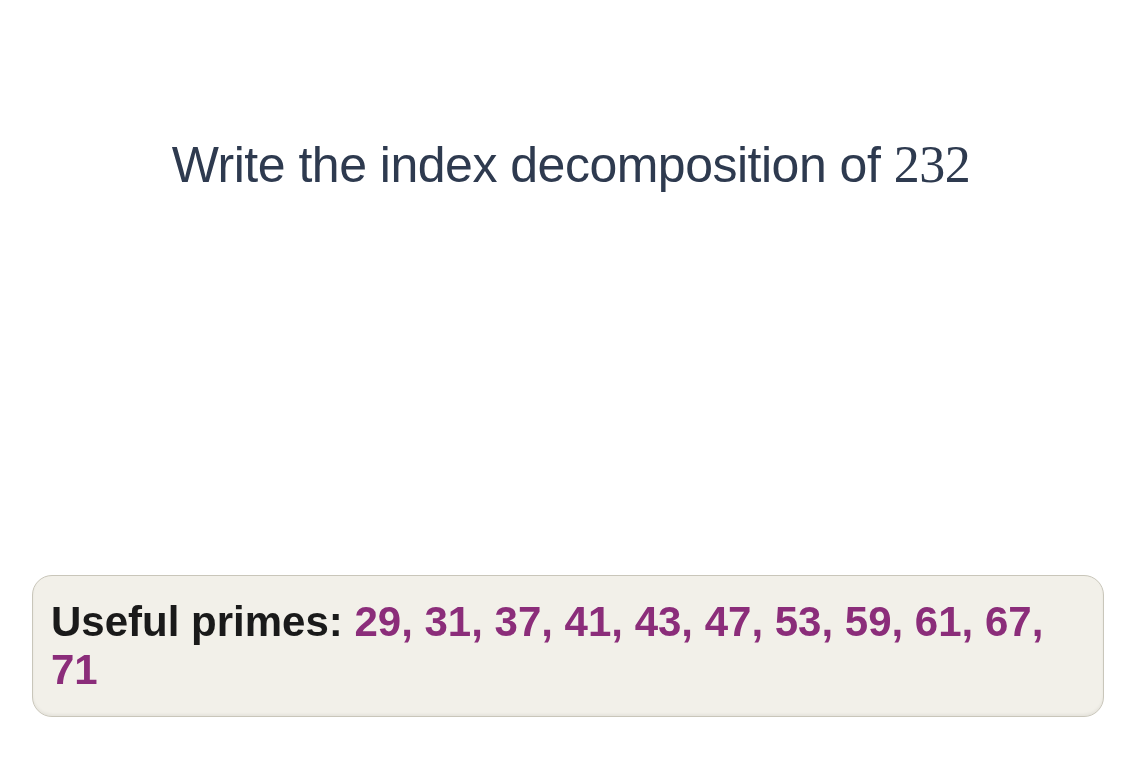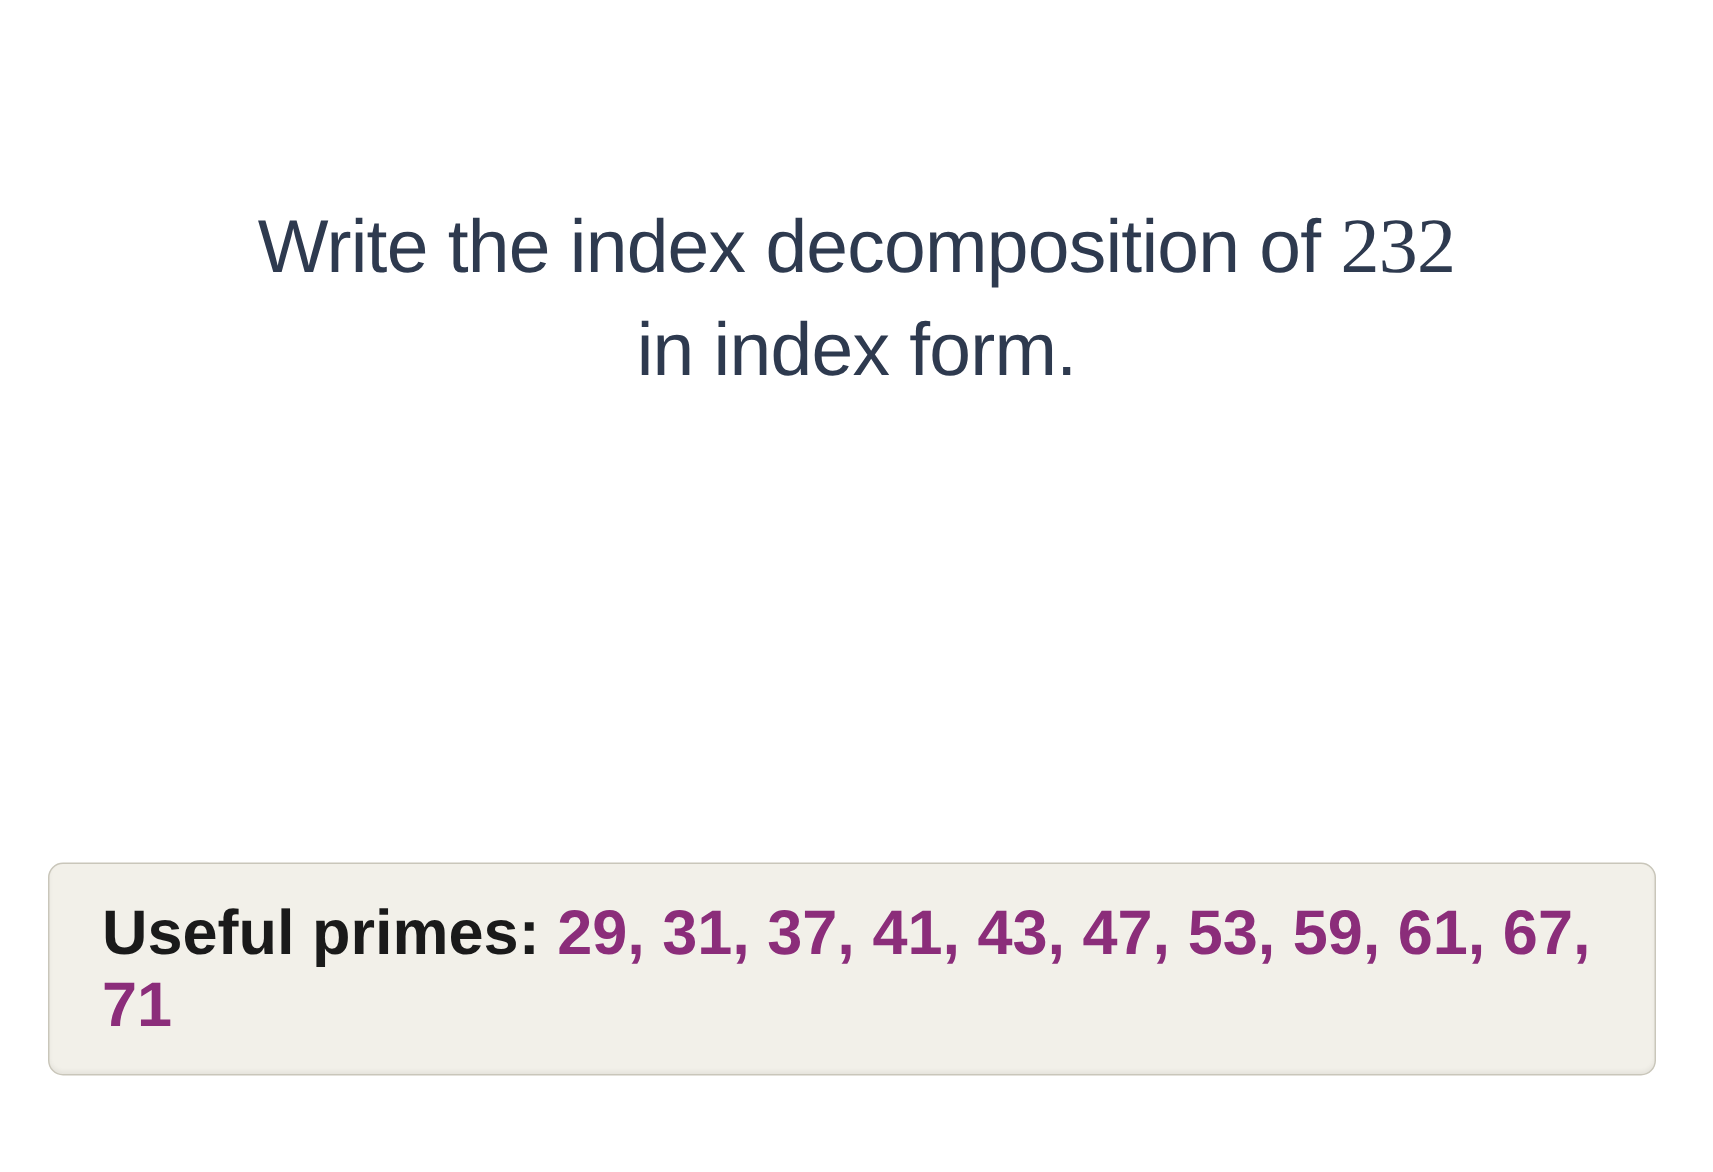--- a/index.html
+++ b/index.html
@@ -30,41 +30,41 @@
       font-size: 52px;
       color: #2e3a4f;
     }
     .hint-box {
       position: absolute;
       left: 32px;
       right: 38px;
       top: 575px;
       background: #f2f0e9;
       border: 1px solid #c9c6ba;
-      border-radius: 10px;
-      padding: 22px 35px;
+      border-radius: 20px;
+      padding: 22px 18px;
       box-shadow: inset 0 -2px 3px rgba(0,0,0,0.05);
     }
     .hint-label {
       font-size: 42px;
       font-weight: 700;
       color: #1a1a1a;
       font-family: -apple-system, BlinkMacSystemFont, 'Segoe UI', sans-serif;
     }
     .hint-primes {
       font-size: 42px;
       font-weight: 700;
       color: #8b2d7a;
       font-family: -apple-system, BlinkMacSystemFont, 'Segoe UI', sans-serif;
     }
   </style>
 </head>
 <body>
 
 <div class="question-container">
   <div class="question-text">
-    <span>Write the index decomposition of </span><span class="question-number">232</span><br><span> in index form.</span>
+    <span>Write the index decomposition of </span><span class="question-number">232</span><br>
   </div>
 </div>
 
 <div class="hint-box">
   <span class="hint-label">Useful primes: </span><span class="hint-primes">29, 31, 37, 41, 43, 47, 53, 59, 61, 67, 71</span>
 </div>
 
 </body></html>

